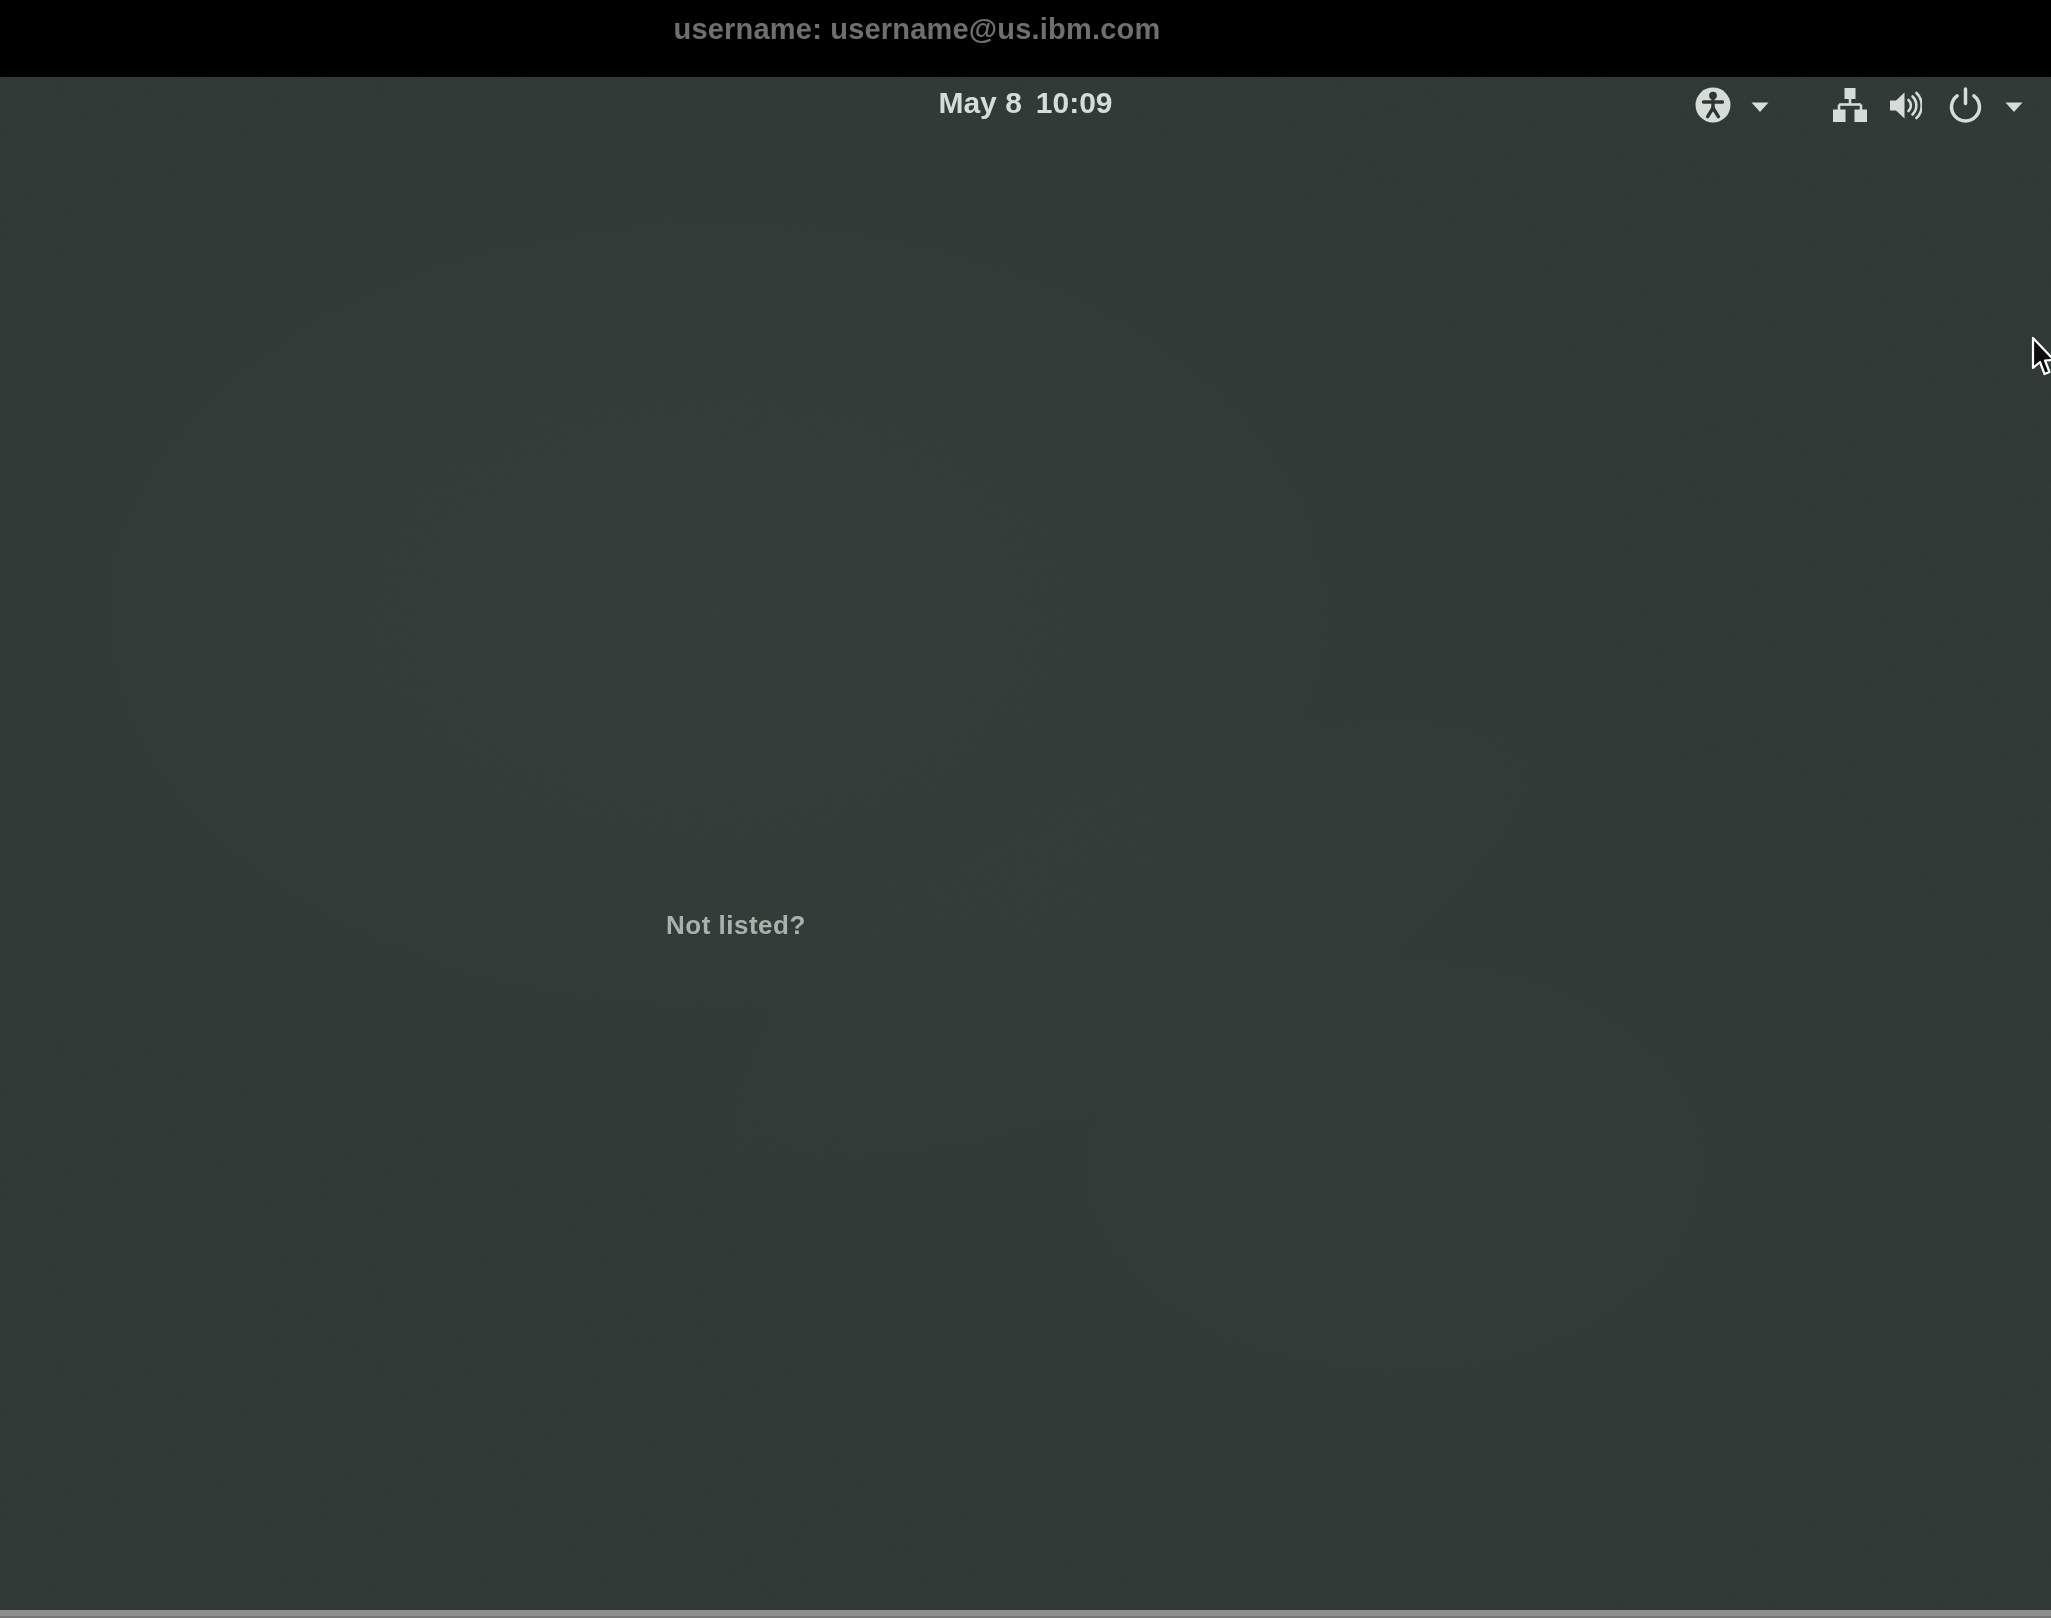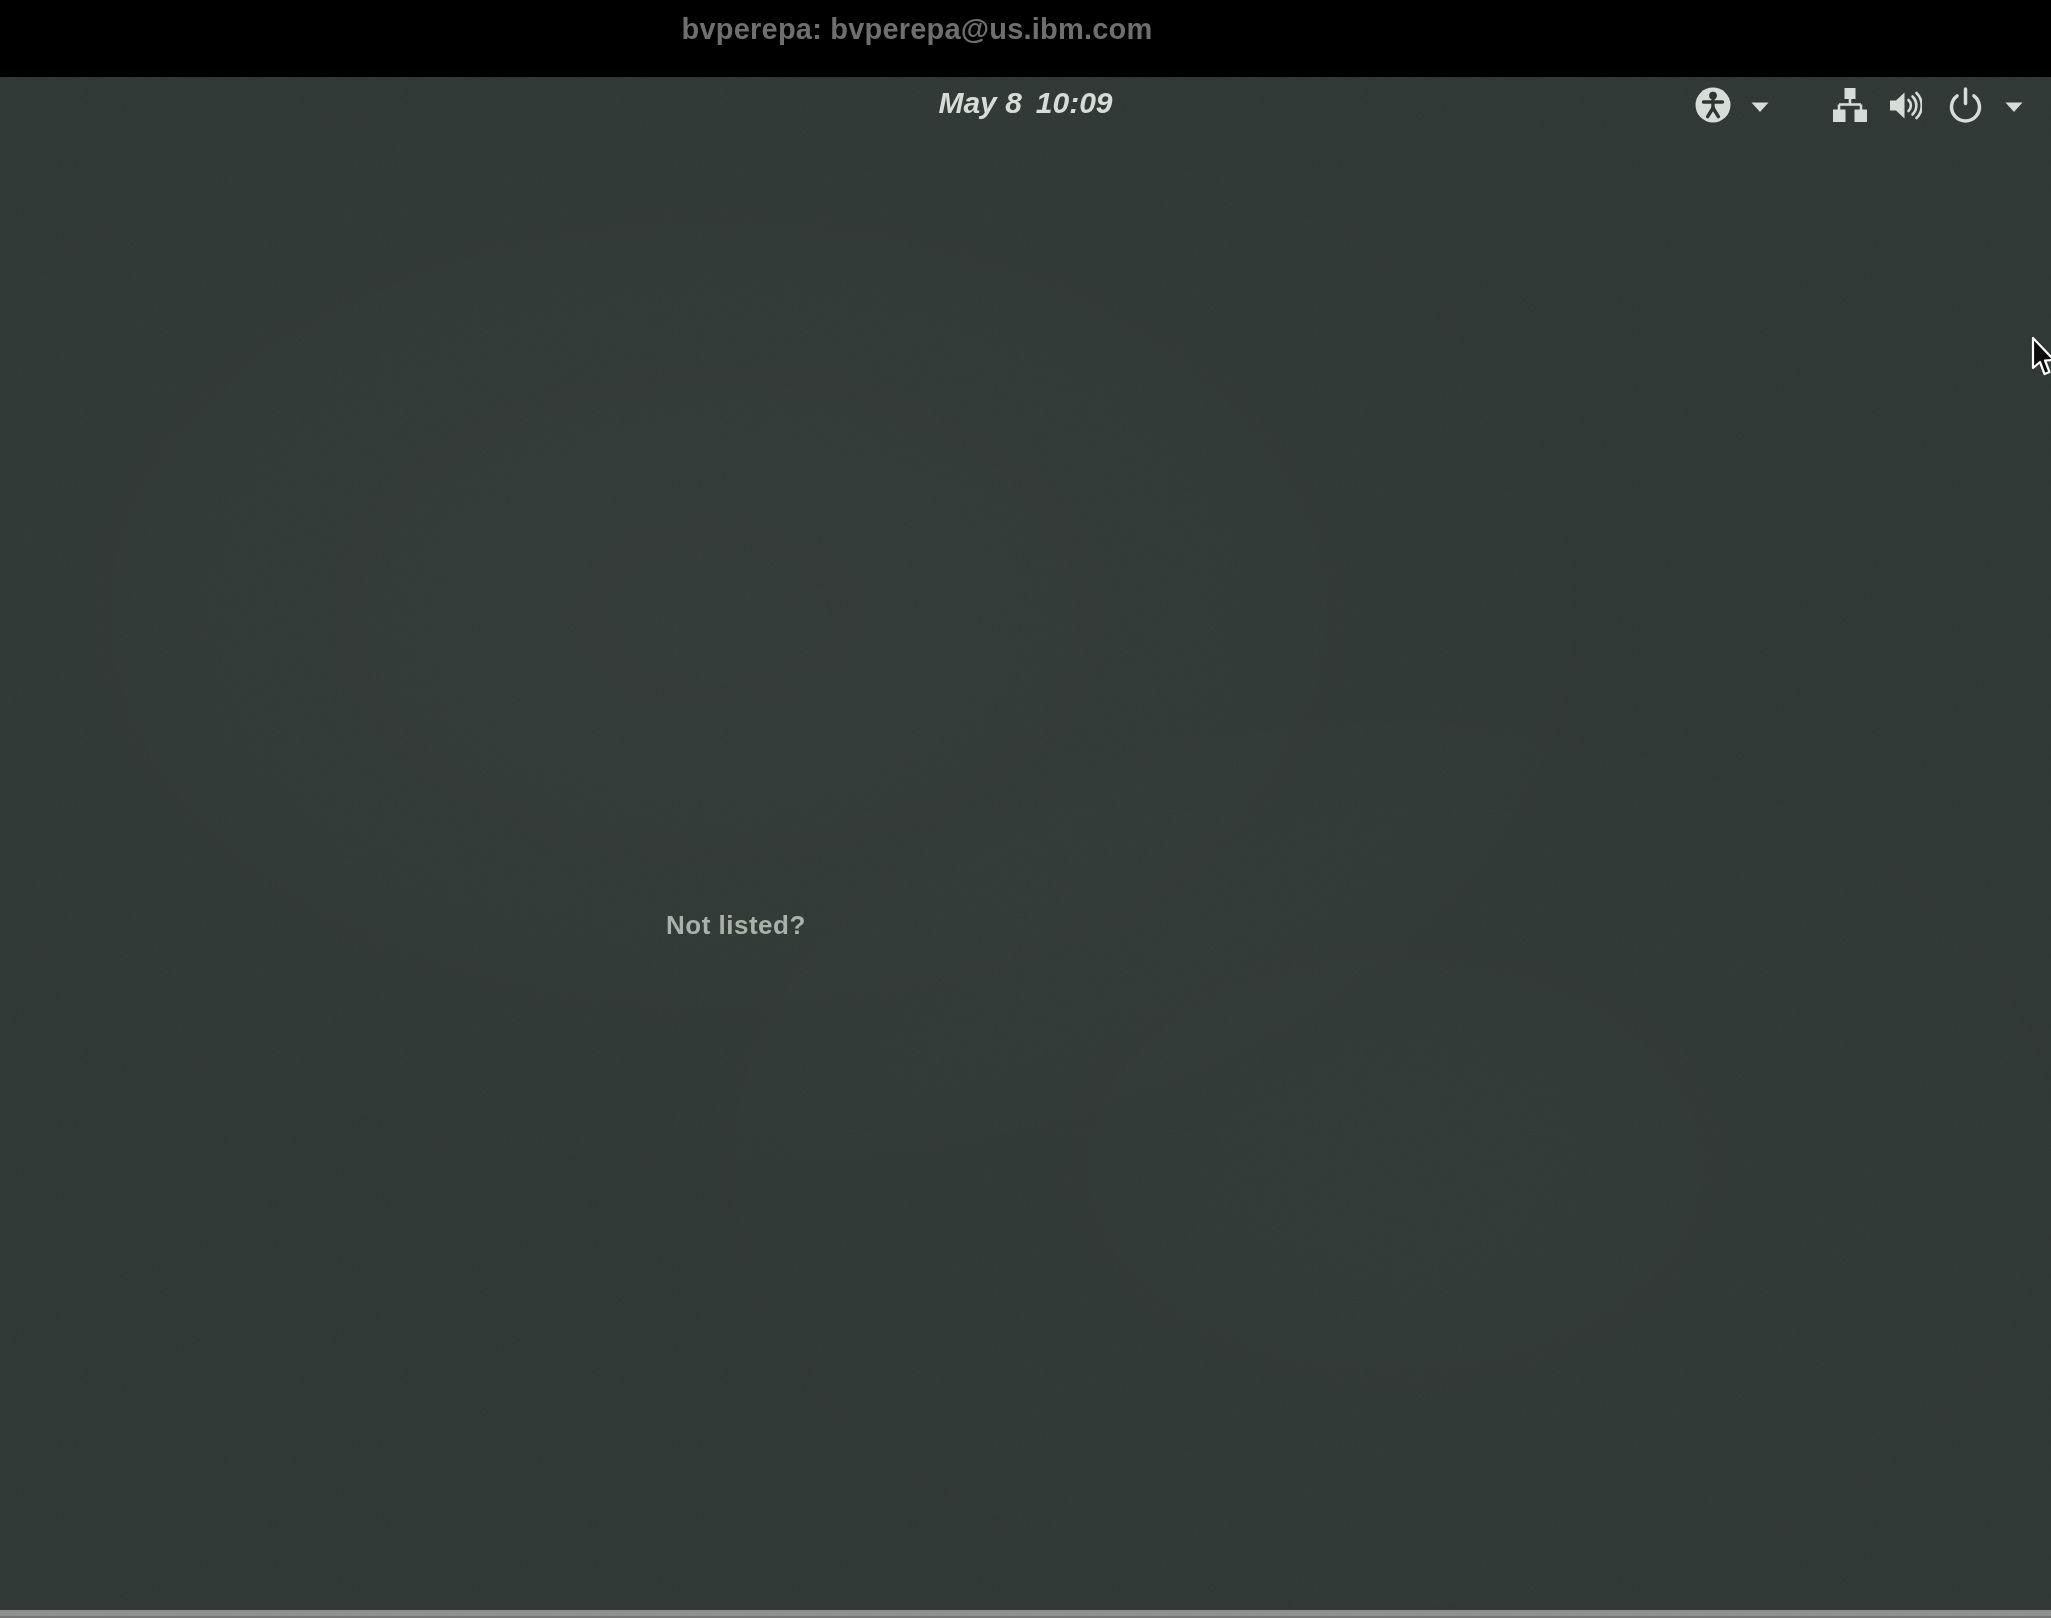--- a/index.html
+++ b/index.html
@@ -17,21 +17,21 @@
   
   .remote-header {
     position:absolute; left:0; top:0; width:2051px; height:77px; background:#000000;
   }
   .remote-header .title {
     position:absolute; left:917px; top:13px; transform:translateX(-50%);
     white-space:nowrap; font-size:29px; font-weight:700; color:#6f6f6f; letter-spacing:0.2px;
   }
 
   
-  .topbar { position:absolute; left:0; top:77px; width:2051px; height:58px;font-style:italic; }
+  .topbar { position:absolute; left:0; top:77px; width:2051px; height:58px; }
   .clock {
     position:absolute; left:50%; top:9px; transform:translateX(-50%);
     font-size:30px; font-weight:700; color:#d6dcd8; white-space:nowrap;
   }
   .clock .gap { display:inline-block; width:14px; }
   .tb-btn { position:absolute; top:9px; background:none; border:none; cursor:pointer;
             display:flex; align-items:center; }
   .a11y-btn { left:1694px; }
   .a11y-btn .caret { margin-left:18px; }
   .system-btn { left:1831px; }
@@ -84,21 +84,21 @@
 
   <svg class="noise-layer" width="2051" height="1534">
     <filter id="grain">
       <feTurbulence type="fractalNoise" baseFrequency="0.8" numOctaves="2" stitchTiles="stitch"></feTurbulence>
       <feColorMatrix type="matrix" values="0 0 0 0 1  0 0 0 0 1  0 0 0 0 1  0 0 0 0.035 0"></feColorMatrix>
     </filter>
     <rect width="2051" height="1534" filter="url(#grain)"></rect>
   </svg>
 
   <div class="remote-header">
-    <span class="title">bvperepa: bvperepa@us.ibm.com</span>
+    <span class="title">username: username@us.ibm.com</span>
   </div>
 
   <div class="topbar">
     <div class="clock">
       <span>May 8</span><span class="gap"></span><span>10:09</span>
     </div>
 
     <button class="tb-btn a11y-btn">
       <span>
         <svg width="38" height="38" viewBox="0 0 38 38">

